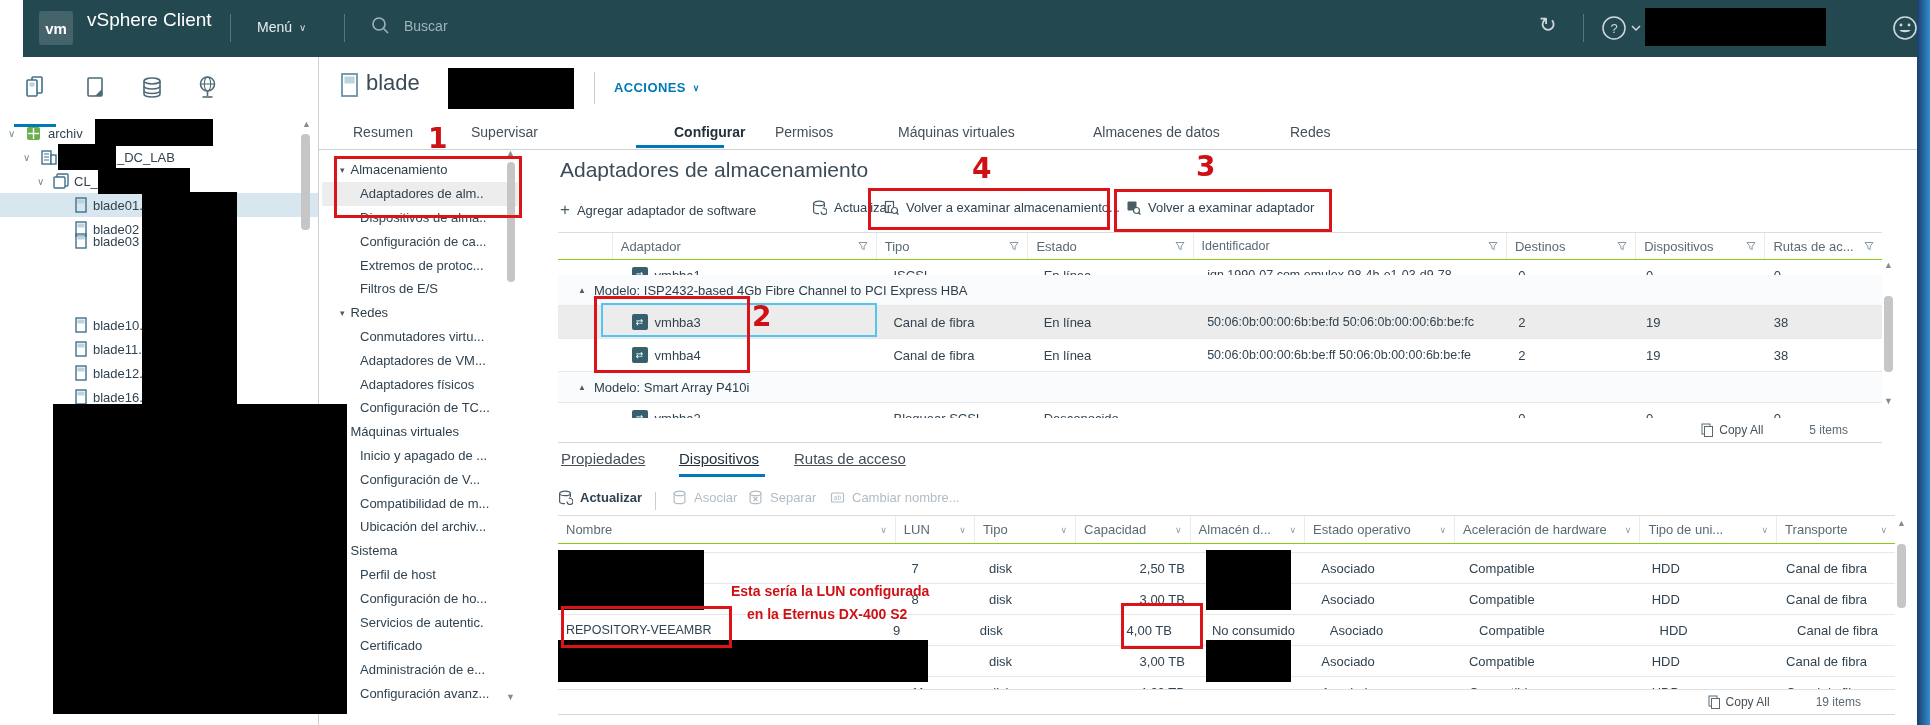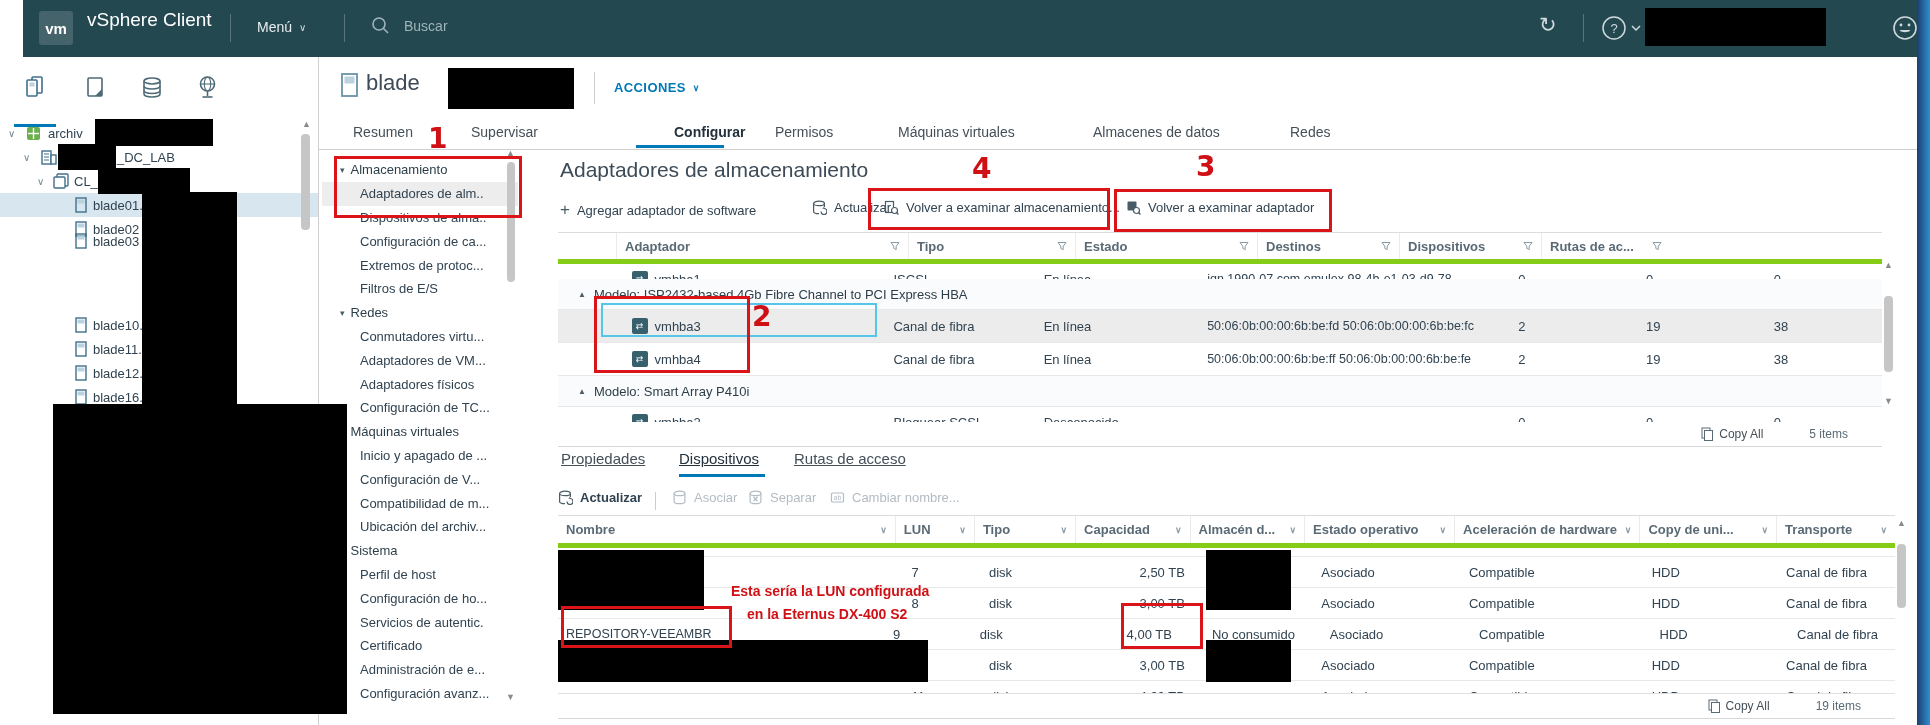--- a/index.html
+++ b/index.html
@@ -30,21 +30,21 @@
   .cm-child.on{background:#ededed;}
   .cm-caret{font-size:9px;color:#4a5c66;}
   
   .tabsline{position:absolute;left:318px;top:149px;width:1599px;height:1px;background:#d0d0d0;}
   .tab{position:absolute;top:124px;font-size:14px;color:#454f58;}
   .tab.active{color:#22313c;font-weight:bold;}
   .tabul{position:absolute;top:145px;height:3px;background:#0079b8;}
   .title{position:absolute;left:560px;top:158px;font-size:21px;color:#3c4b57;}
   .tbitem{position:absolute;top:200px;display:flex;align-items:center;gap:7px;font-size:13px;color:#314351;white-space:nowrap;}
   
-  .tblhead{display:flex;background:#fff;border-top:1px solid #dcdcdc;border-bottom:5px solid #84cc16;font-weight:bold;}
+  .tblhead{display:flex;background:#fff;border-top:1px solid #dcdcdc;border-bottom:1px solid #84cc16;}
   .hcell{display:flex;align-items:center;justify-content:space-between;padding:0 8px;color:#5a6a75;font-size:13px;
          border-left:1px solid #ebebeb;white-space:nowrap;overflow:hidden;}
   .hcell:first-child{border-left:none;}
   .brow{display:flex;align-items:center;border-bottom:1px solid #e8e8e8;background:#fff;}
   .bcell{padding:0 8px;white-space:nowrap;overflow:hidden;display:flex;align-items:center;gap:7px;}
   .ac0{width:42px;}.ac1{width:275px;}.ac2{width:150px;}.ac3{width:165px;}
   .ac4{width:330px;font-size:12.5px;}.ac5{width:125px;}.ac6{width:125px;}.ac7{width:112px;}
   .dc1{width:362px;}.dc2{width:70px;padding-left:20px;}.dc3{width:95px;}.dc4{width:110px;justify-content:flex-end;padding-right:16px;}
   .dc5{width:110px;}.dc6{width:150px;}.dc7{width:190px;}.dc8{width:135px;}.dc9{width:115px;}
   .grow{display:flex;align-items:center;gap:8px;height:30px;background:#fafbfc;border-bottom:1px solid #e8e8e8;padding-left:20px;color:#2c3e49;}
@@ -402,20 +402,26 @@
           <svg width="10" height="10" viewBox="0 0 10 10">
             <path d="M1 1.5h8L6.2 5.2V8.6L3.8 7.4V5.2z" fill="none" stroke="#8a9ba5"></path>
           </svg>
         </div>
       <div class="hcell ac3">
           <span>Estado</span>
           <svg width="10" height="10" viewBox="0 0 10 10">
             <path d="M1 1.5h8L6.2 5.2V8.6L3.8 7.4V5.2z" fill="none" stroke="#8a9ba5"></path>
           </svg>
         </div>
+      <div class="hcell ac4">
+          <span>Identificador</span>
+          <svg width="10" height="10" viewBox="0 0 10 10">
+            <path d="M1 1.5h8L6.2 5.2V8.6L3.8 7.4V5.2z" fill="none" stroke="#8a9ba5"></path>
+          </svg>
+        </div>
       <div class="hcell ac5">
           <span>Destinos</span>
           <svg width="10" height="10" viewBox="0 0 10 10">
             <path d="M1 1.5h8L6.2 5.2V8.6L3.8 7.4V5.2z" fill="none" stroke="#8a9ba5"></path>
           </svg>
         </div>
       <div class="hcell ac6">
           <span>Dispositivos</span>
           <svg width="10" height="10" viewBox="0 0 10 10">
             <path d="M1 1.5h8L6.2 5.2V8.6L3.8 7.4V5.2z" fill="none" stroke="#8a9ba5"></path>
@@ -579,21 +585,21 @@
         </div>
       <div class="hcell dc6">
           <span>Estado operativo</span>
           <span style="font-size:9px;color:#8a9ba5;">∨</span>
         </div>
       <div class="hcell dc7">
           <span>Aceleración de hardware</span>
           <span style="font-size:9px;color:#8a9ba5;">∨</span>
         </div>
       <div class="hcell dc8">
-          <span>Copy de uni...</span>
+          <span>Tipo de uni...</span>
           <span style="font-size:9px;color:#8a9ba5;">∨</span>
         </div>
       <div class="hcell dc9">
           <span>Transporte</span>
           <span style="font-size:9px;color:#8a9ba5;">∨</span>
         </div>
     </div>
 
     <div class="brow" style="height:8px;"></div>
 

